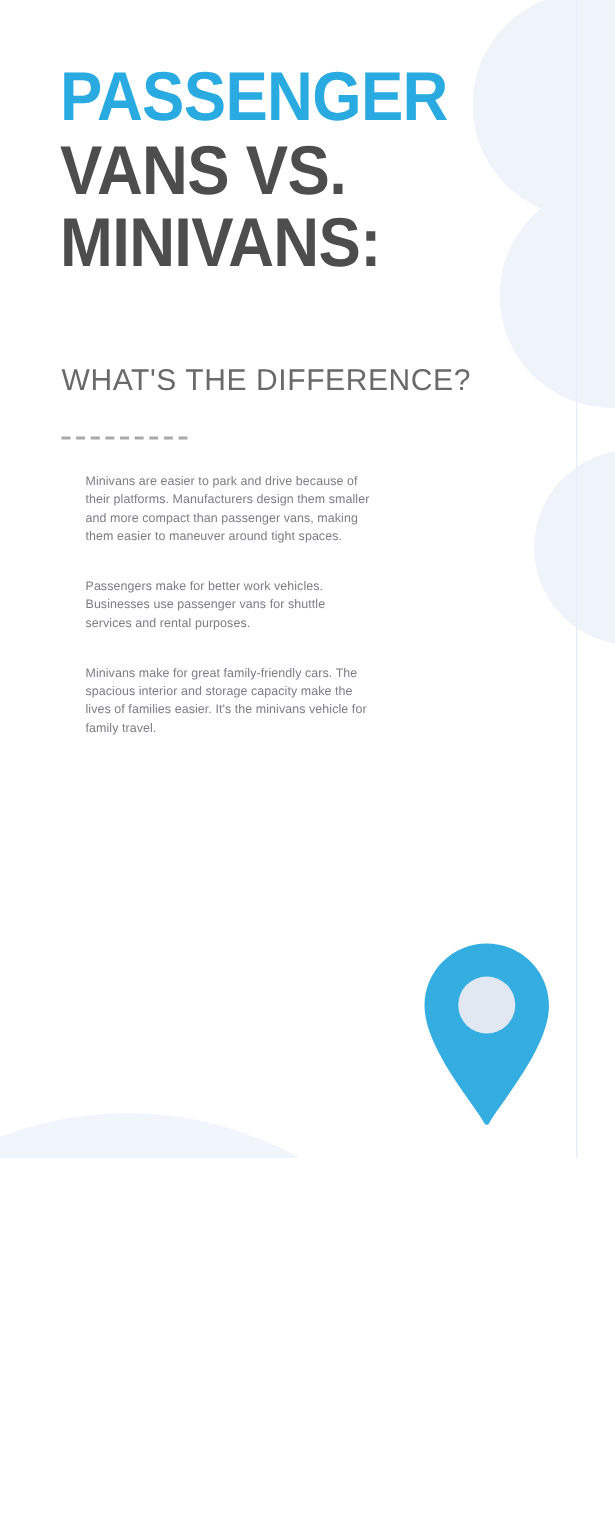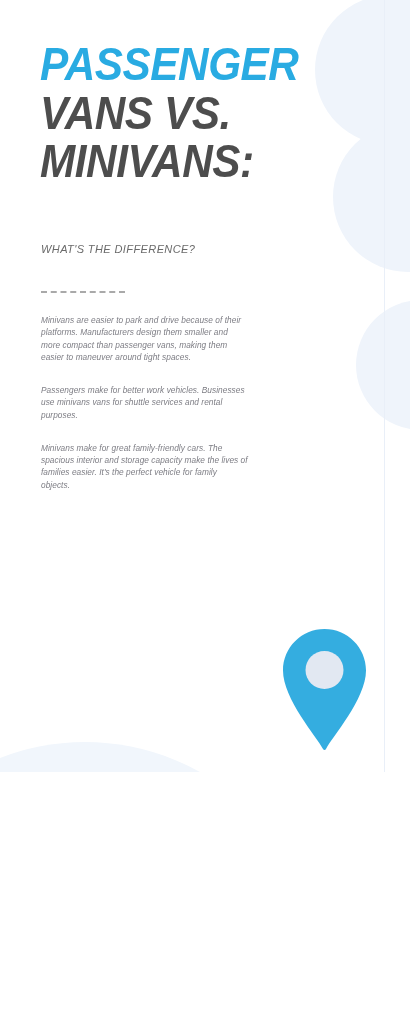--- a/index.html
+++ b/index.html
@@ -7,21 +7,20 @@
     padding: 0;
     background: #ffffff;
   }
   #page {
     position: relative;
     width: 410px;
     height: 772px;
     overflow: hidden;
     background: #ffffff;
     font-family: "Liberation Sans", sans-serif;
-    font-style: italic;
   }
 
   
   .bg-layer {
     position: absolute;
     inset: 0;
     overflow: hidden;
     pointer-events: none;
   }
   .bg-circle {
@@ -84,21 +83,21 @@
     transform-origin: left center;
     white-space: nowrap;
   }
   .headline-line.accent { color: #29abe2; }
   .headline-line.dark   { color: #4d4d4d; }
 
   .subhead {
     position: absolute;
     left: 41px;
     top: 243px;
-    font-size: 11px;
+    font-size: 20px;
     letter-spacing: 0.4px;
     color: #6a6a6a;
     font-weight: 400;
     text-transform: uppercase;
   }
 
   .divider-dashes {
     position: absolute;
     left: 41px;
     top: 291px;
@@ -114,21 +113,21 @@
     top: 314px;
     width: 207px;
     margin: 0;
     padding: 0;
     list-style: none;
   }
   .body-item {
     font-size: 8.3px;
     line-height: 1.48;
     color: #7d7d84;
-    margin: 0 0 21px 0;
+    margin: 0 0 21px 16px;
     letter-spacing: 0.05px;
   }
 
   
   .map-pin {
     position: absolute;
     left: 277px;
     top: 627px;
     width: 95px;
     height: 125px;
@@ -190,22 +189,22 @@
     <div class="headline-line dark">VANS VS.</div>
     <div class="headline-line dark">MINIVANS:</div>
   </div>
 
   <div class="subhead">WHAT'S THE DIFFERENCE?</div>
 
   <div class="divider-dashes"></div>
 
   <ul class="body-list">
     <li class="body-item">Minivans are easier to park and drive because of their platforms. Manufacturers design them smaller and more compact than passenger vans, making them easier to maneuver around tight spaces.</li>
-    <li class="body-item">Passengers make for better work vehicles. Businesses use minivans vans for shuttle services and rental purposes.</li>
-    <li class="body-item">Minivans make for great family-friendly cars. The spacious interior and storage capacity make the lives of families easier. It's the perfect vehicle for family objects.</li>
+    <li class="body-item">Passengers make for better work vehicles. Businesses use passenger vans for shuttle services and rental purposes.</li>
+    <li class="body-item">Minivans make for great family-friendly cars. The spacious interior and storage capacity make the lives of families easier. It's the minivans vehicle for family travel.</li>
   </ul>
 
   <svg class="map-pin" viewBox="0 0 95 125">
     <path d="M47.5 2 C24.5 2 6 20.5 6 43.5 C6 72 40 110 46 122 C46.7 123.2 48.3 123.2 49 122 C55 110 89 72 89 43.5 C89 20.5 70.5 2 47.5 2 Z" fill="#34ade0"></path>
     <circle cx="47.5" cy="43" r="19" fill="#e2e8f2"></circle>
   </svg>
 
   <svg class="van" viewBox="0 0 290 215">
     <defs>
       <clipPath id="vanclip">

